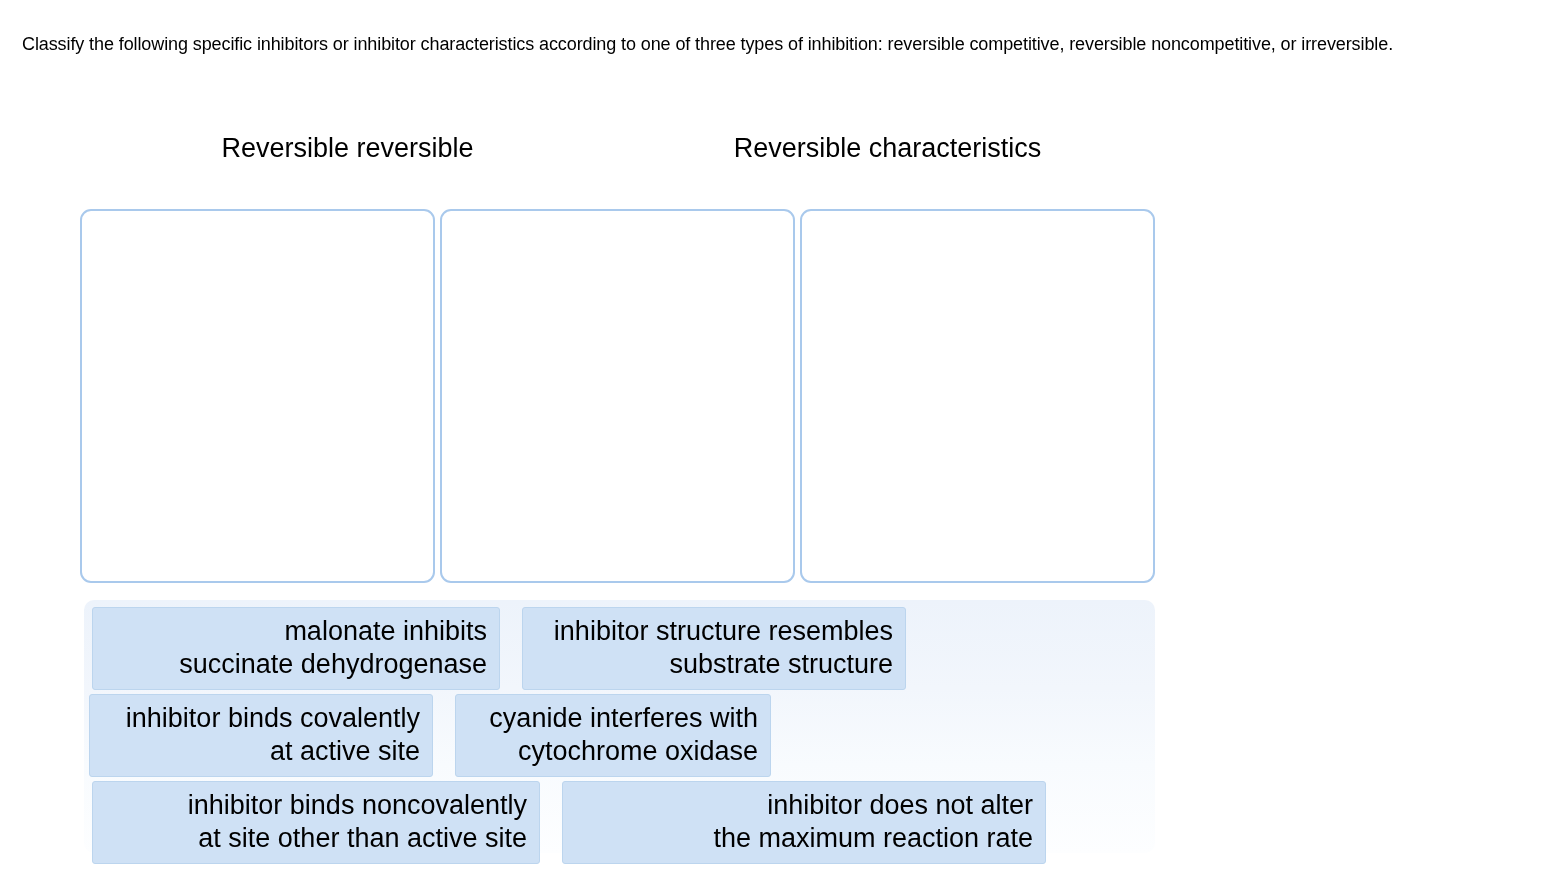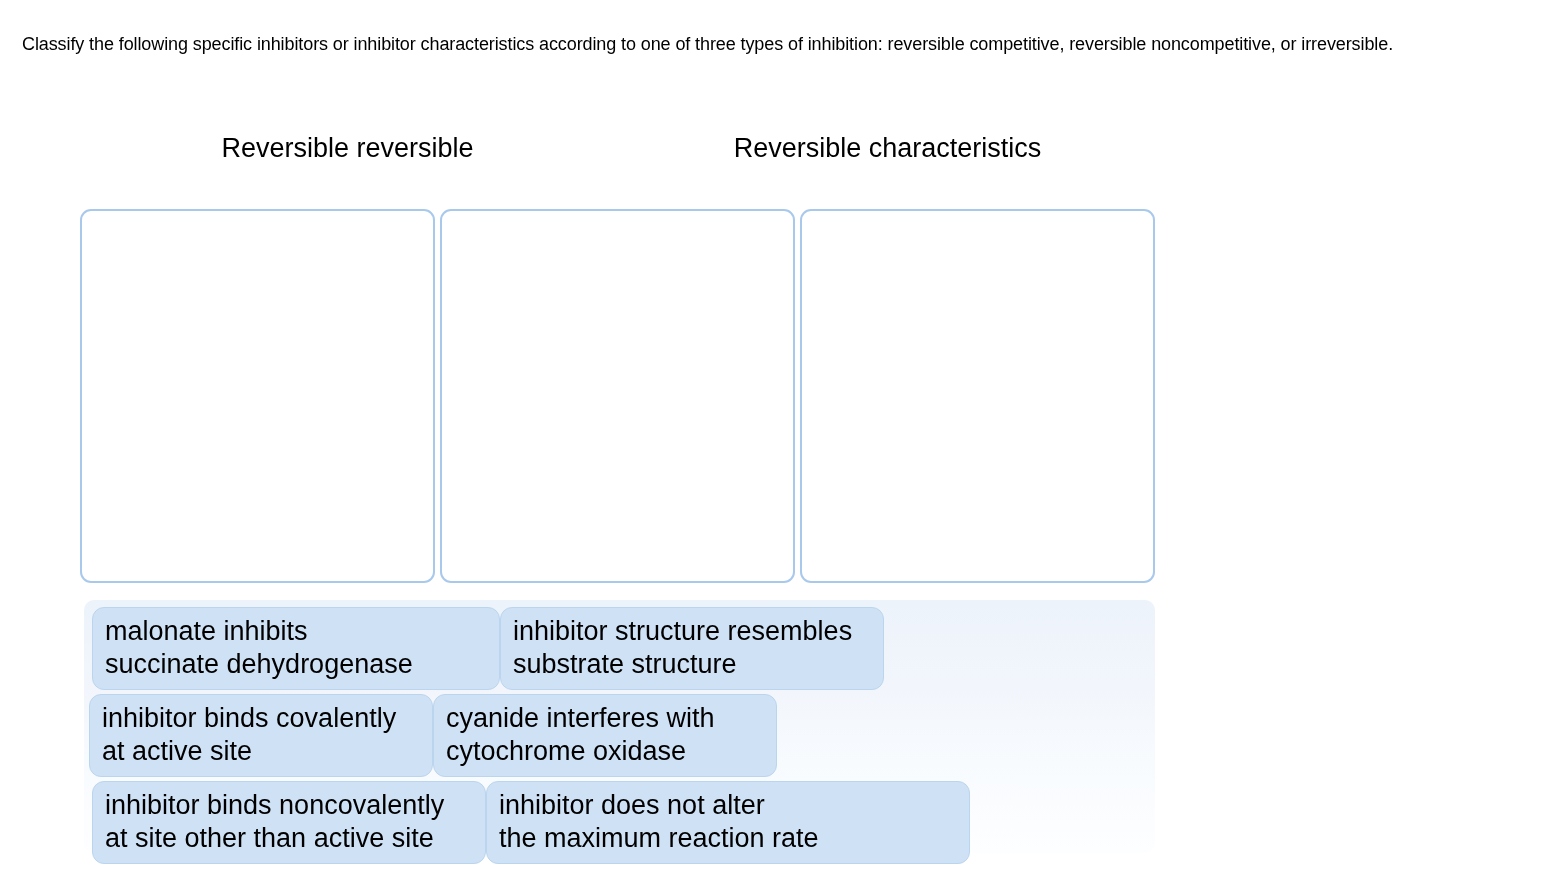--- a/index.html
+++ b/index.html
@@ -82,28 +82,28 @@
     align-items: flex-start;
     margin-bottom: 4px;
   }
   .tile-row.r1 { padding-left: 8px; }
   .tile-row.r2 { padding-left: 5px; }
   .tile-row.r3 { padding-left: 8px; }
 
   .tile {
     background: #cfe1f5;
     border: 1px solid #bcd5ee;
-    border-radius: 12px;
+    border-radius: 3px;
     box-sizing: border-box;
     font-size: 27px;
     line-height: 33px;
-    text-align: left;
+    text-align: right;
     color: #000;
     padding: 7px 12px 8px 12px;
-    margin-right: 0;
+    margin-right: 22px;
     white-space: pre-line;
     cursor: move;
     user-select: none;
   }
 </style>
 </head>
 <body>
 
 <div id="prompt">Classify the following specific inhibitors or inhibitor characteristics according to one of three types of inhibition: reversible competitive, reversible noncompetitive, or irreversible.</div>
 
@@ -123,24 +123,24 @@
   <div class="tile-row r1">
     <div class="tile" style="width:408px">malonate inhibits
 succinate dehydrogenase</div>
     <div class="tile" style="width:384px">inhibitor structure resembles
 substrate structure</div>
   </div>
 
   <div class="tile-row r2">
     <div class="tile" style="width:344px">inhibitor binds covalently
 at active site</div>
-    <div class="tile" style="width:344px">cyanide interferes with
+    <div class="tile" style="width:316px">cyanide interferes with
 cytochrome oxidase</div>
   </div>
 
   <div class="tile-row r3">
-    <div class="tile" style="width:394px">inhibitor binds noncovalently
+    <div class="tile" style="width:448px">inhibitor binds noncovalently
 at site other than active site</div>
     <div class="tile" style="width:484px">inhibitor does not alter
 the maximum reaction rate</div>
   </div>
 
 </div>
 
 </body></html>

